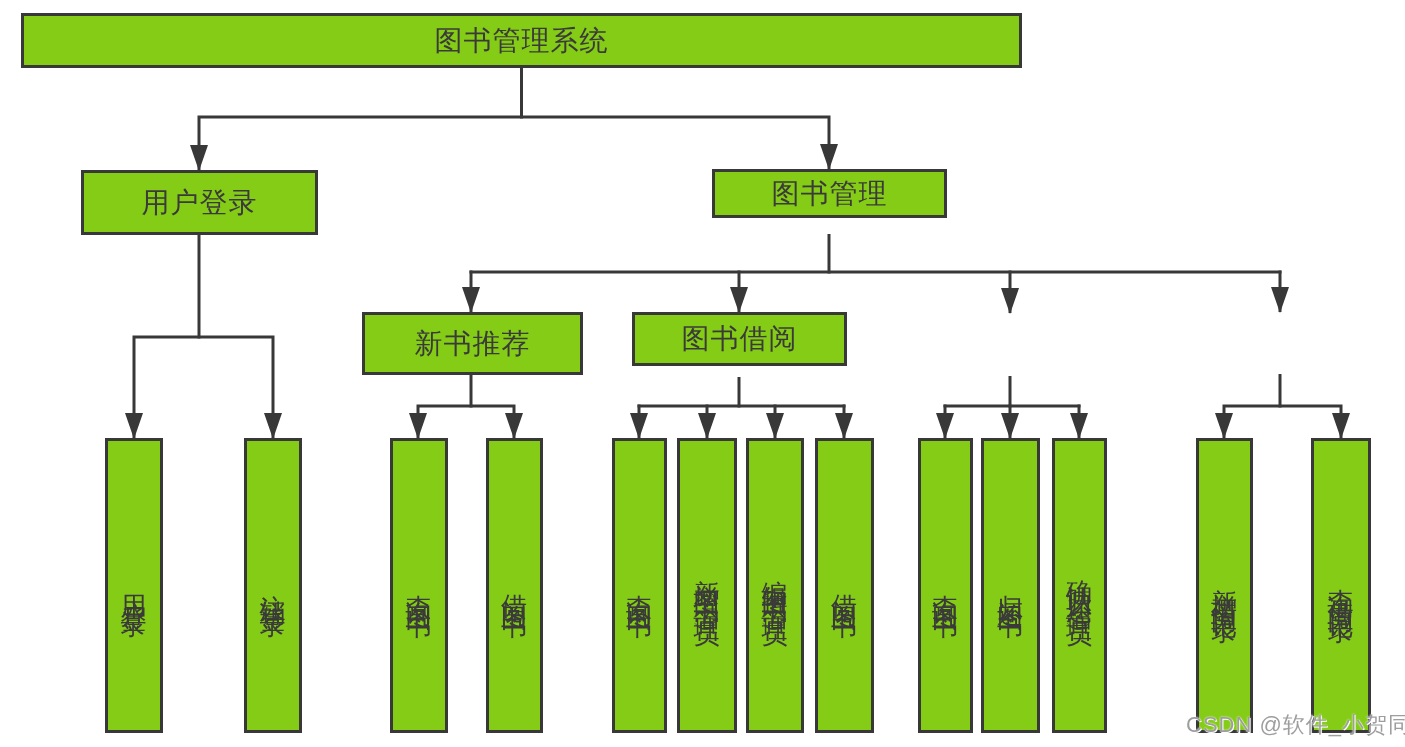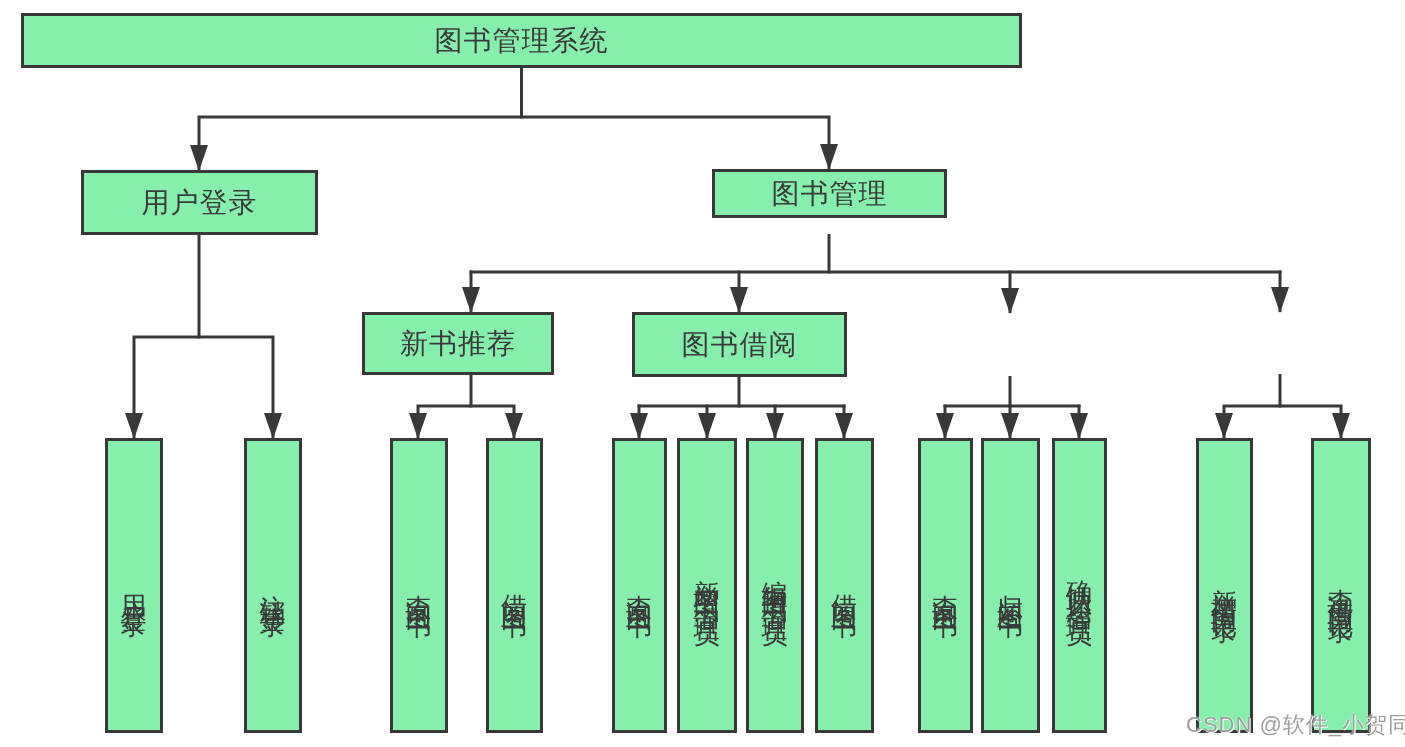--- a/index.html
+++ b/index.html
@@ -23,21 +23,21 @@
     width: 1405px; height: 747px;
   }
   .connectors path.wire {
     stroke: var(--line);
     stroke-width: 3;
     fill: none;
   }
   .node {
     position: absolute;
     box-sizing: border-box;
-    background: #86efac;
+    background: #84cc16;
     border: 3px solid var(--line);
     display: flex;
     align-items: center;
     justify-content: center;
     color: var(--text);
     text-align: left;
   }
   .node.h {
     font-size: 28px;
     letter-spacing: 1px;
@@ -105,22 +105,22 @@
 
     <path class="wire" d="M1280,374 V407.5"></path>
     <path class="wire" d="M1224,438 V406 H1341 V438" marker-start="url(#arrow)" marker-end="url(#arrow)"></path>
   </svg>
 
   <div class="node h" style="left:21px; top:13px; width:1001px; height:55px">图书管理系统</div>
 
   <div class="node h" style="left:81px; top:170px; width:237px; height:65px">用户登录</div>
   <div class="node h" style="left:712px; top:169px; width:235px; height:49px">图书管理</div>
 
-  <div class="node h" style="left:362px; top:312px; width:192px; height:63px">新书推荐</div>
-  <div class="node h" style="left:632px; top:312px; width:215px; height:65px">图书借阅</div>
+  <div class="node h" style="left:362px; top:312px; width:221px; height:63px">新书推荐</div>
+  <div class="node h" style="left:632px; top:312px; width:215px; height:54px">图书借阅</div>
 
   <div class="node v" style="left:105px; top:438px; width:58px; height:295px">用户登录</div>
   <div class="node v" style="left:244px; top:438px; width:58px; height:295px">注销登录</div>
 
   <div class="node v" style="left:390px; top:438px; width:58px; height:295px">查询图书</div>
   <div class="node v" style="left:486px; top:438px; width:57px; height:295px">借阅图书</div>
 
   <div class="node v" style="left:612px; top:438px; width:55px; height:295px">查询图书</div>
   <div class="node v" style="left:677px; top:438px; width:60px; height:295px">新增图书（管理员）</div>
   <div class="node v" style="left:746px; top:438px; width:58px; height:295px">编辑图书（管理员）</div>

